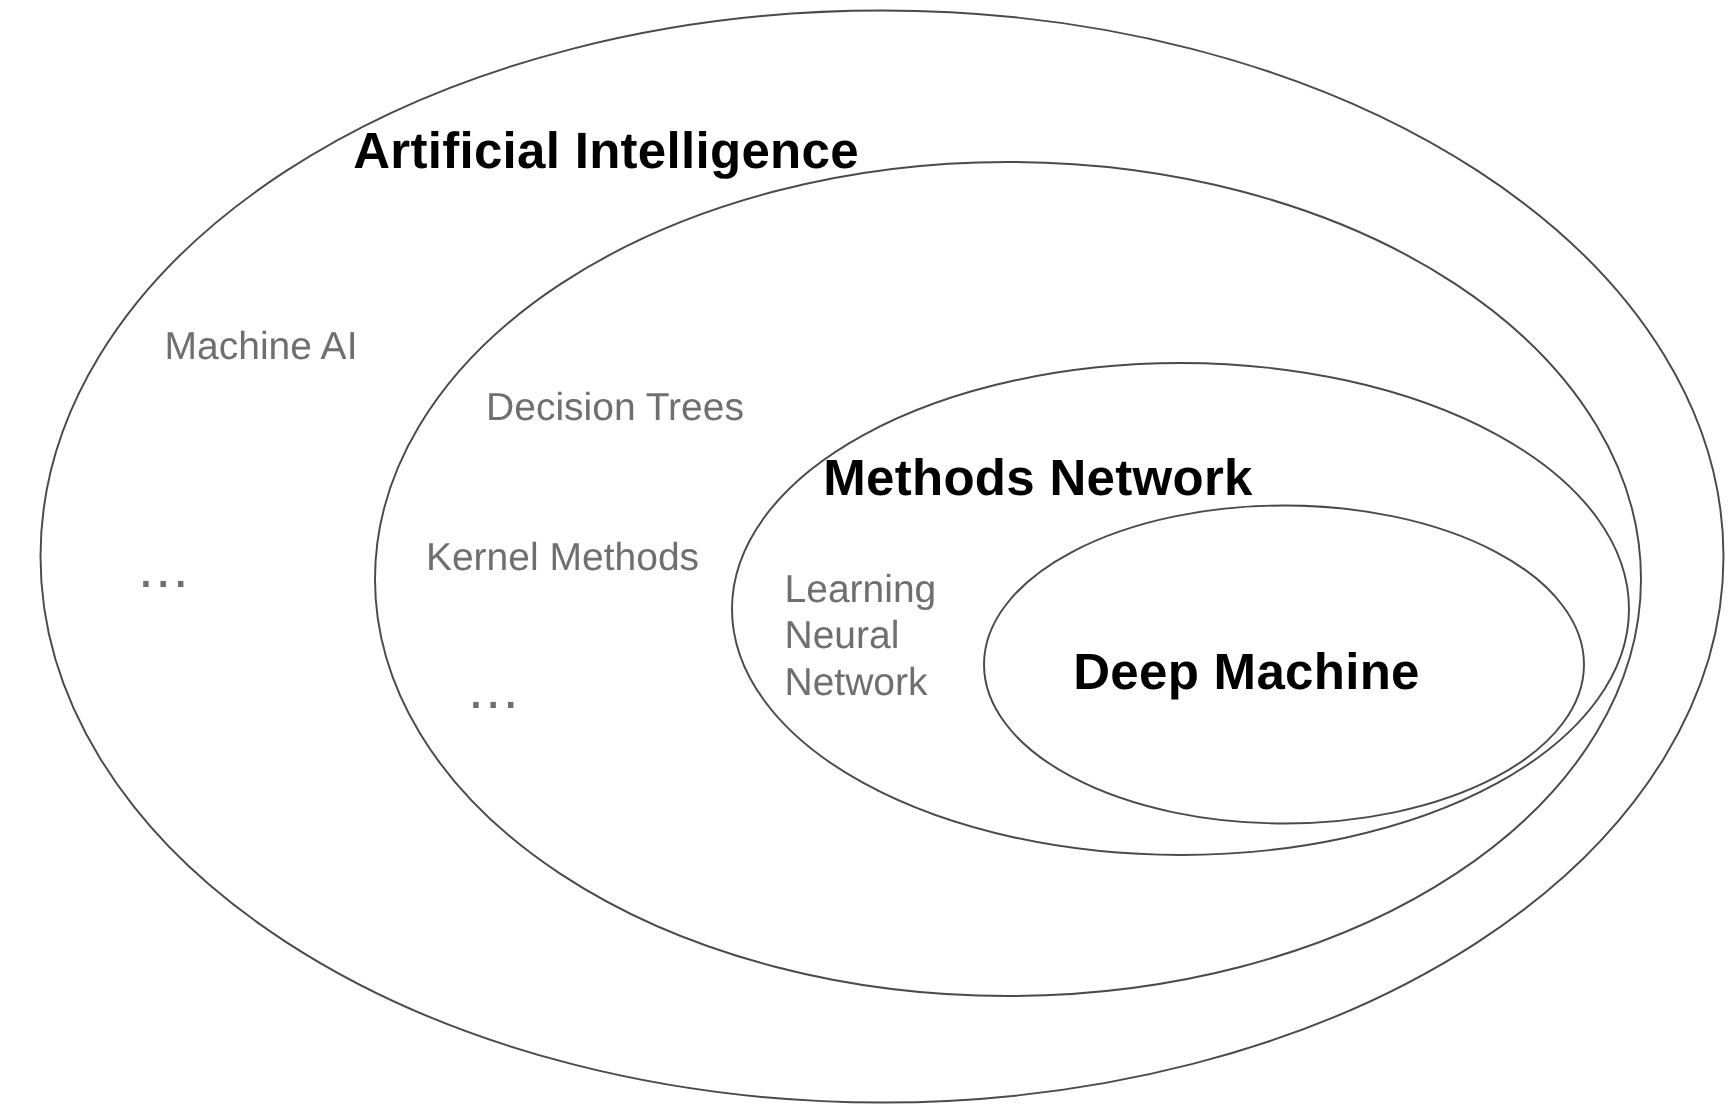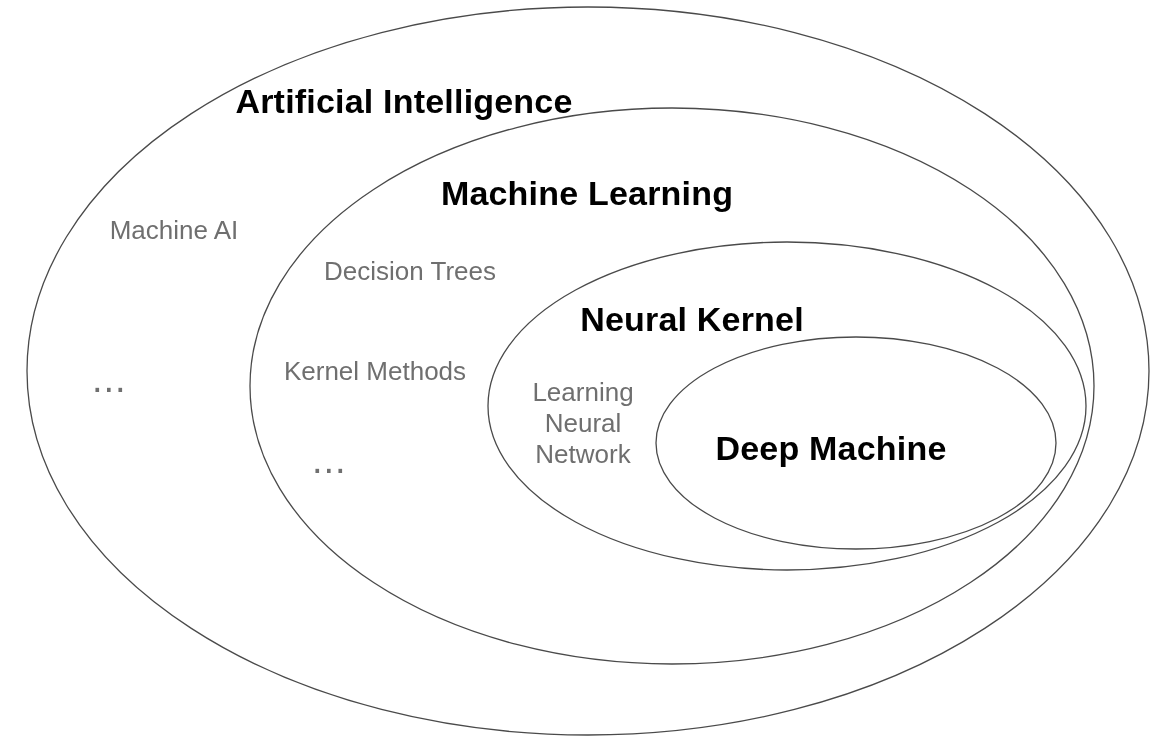--- a/index.html
+++ b/index.html
@@ -23,21 +23,20 @@
   .stage svg{position:absolute;left:0;top:0;}
   .venn-ellipse{
     fill:none;
     stroke:var(--stroke);
     stroke-width:1.3;
   }
   .lbl{
     position:absolute;
     white-space:nowrap;
     line-height:1;
-    text-align:center;
   }
   .lbl.centered{
     transform:translate(-50%,-50%);
   }
   .set-label{
     font-size:34px;
     font-weight:700;
     color:var(--set-label);
     letter-spacing:0.2px;
   }
@@ -65,23 +64,22 @@
 
   <svg width="1153" height="744" viewBox="0 0 1153 744">
     <ellipse class="venn-ellipse" cx="588" cy="371" rx="561" ry="364"></ellipse>
     <ellipse class="venn-ellipse" cx="672" cy="386" rx="422" ry="278"></ellipse>
     <ellipse class="venn-ellipse" cx="787" cy="406" rx="299" ry="164"></ellipse>
     <ellipse class="venn-ellipse" cx="856" cy="443" rx="200" ry="106"></ellipse>
   </svg>
 
   <div class="lbl centered set-label" style="left:404px;top:101px">Artificial Intelligence</div>
 
-  <div class="lbl centered set-label" style="left:587px;top:193px">Machine Learning</div>
 
-  <div class="lbl centered set-label" style="left:692px;top:319px">Neural Kernel</div>
+  <div class="lbl centered set-label" style="left:692px;top:319px">Methods Network</div>
 
   <div class="lbl centered set-label" style="left:831px;top:448px">Deep Machine</div>
 
   <div class="lbl centered item-label" style="left:174px;top:230px">Machine AI</div>
 
   <div class="lbl centered item-label" style="left:410px;top:271px">Decision Trees</div>
 
   <div class="lbl centered item-label" style="left:375px;top:371px">Kernel Methods</div>
 
   <div class="lbl item-label multiline" style="left:523px;top:377px">Learning Neural Network</div>

